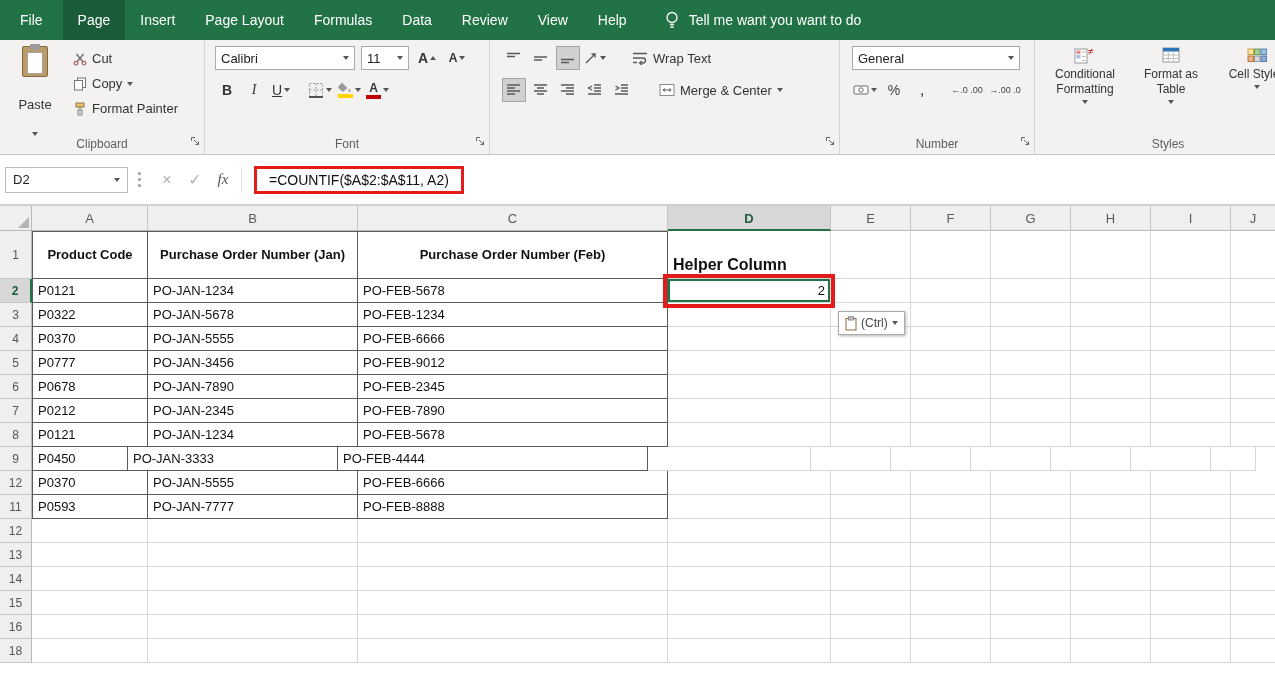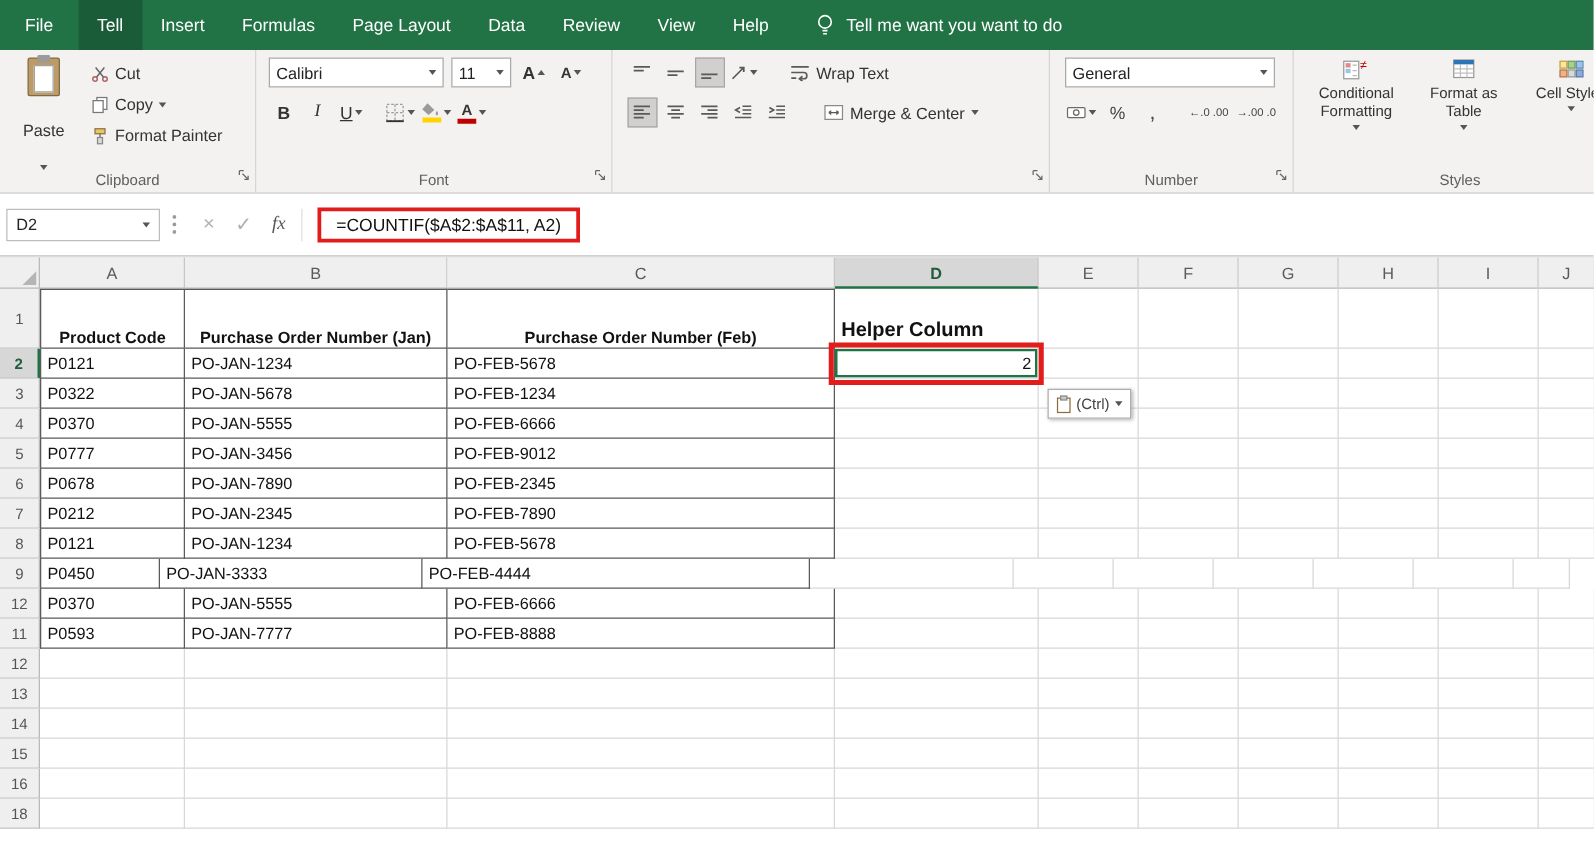--- a/index.html
+++ b/index.html
@@ -73,37 +73,37 @@
   .ch{flex:none;background:#efefef;border-right:1px solid #c6c6c6;border-bottom:1px solid #b9b9b9;text-align:center;font-size:13px;color:#5a5a5a;line-height:25px;cursor:pointer;}
   .ch.sel{background:#d7d7d7;color:#1f5c3d;border-bottom:2px solid #217346;font-weight:bold;}
   .grow{display:flex;height:24px;}
   .grow.r1{height:48px;}
   .rh{width:32px;flex:none;background:#efefef;border-right:1px solid #b9b9b9;border-bottom:1px solid #c6c6c6;font-size:12px;color:#555;display:flex;align-items:center;justify-content:center;cursor:pointer;}
   .rh.sel{background:#d7d7d7;color:#1f5c3d;border-right:2px solid #217346;font-weight:bold;}
   .cell{flex:none;border-right:1px solid #d8d8d8;border-bottom:1px solid #d8d8d8;font-size:13px;color:#111;padding:0 5px;display:flex;align-items:center;overflow:hidden;white-space:nowrap;cursor:cell;}
   .cell.tbl{border-right:1px solid #5a5a5a;border-bottom:1px solid #5a5a5a;}
   .cell.tbl-left{border-left:1px solid #5a5a5a;}
   .cell.tbl-top{border-top:1px solid #5a5a5a;}
-  .cell.thd{font-weight:bold;justify-content:center;text-align:center;white-space:normal;line-height:1.25;align-items:flex-end;}
+  .cell.thd{font-weight:bold;justify-content:center;text-align:center;white-space:normal;line-height:1.25;}
   .cell.dhdr{font-weight:bold;font-size:16px;align-items:flex-end;padding-bottom:4px;}
   .cell.selcell{position:relative;justify-content:flex-end;box-shadow:inset 0 0 0 2px #217346;overflow:visible;}
   .annot{position:absolute;top:-5px;left:-5px;right:-5px;bottom:-6px;border:4px solid #e21b1b;z-index:5;pointer-events:none;}
 
   
   .paste-opt{position:absolute;left:838px;top:311px;height:24px;background:#fff;border:1px solid #adadad;box-shadow:1px 1px 3px rgba(0,0,0,.3);display:flex;align-items:center;gap:4px;padding:0 6px;font-size:12px;color:#444;z-index:20;cursor:pointer;}
 </style>
 </head>
 <body>
 
 <div class="menubar">
   <div class="tab file">File</div>
-  <div class="tab active">Tell</div>
+  <div class="tab active">Page</div>
   <div class="tab">Insert</div>
+  <div class="tab">Page Layout</div>
   <div class="tab">Formulas</div>
-  <div class="tab">Page Layout</div>
   <div class="tab">Data</div>
   <div class="tab">Review</div>
   <div class="tab">View</div>
   <div class="tab">Help</div>
   <div class="tellme">
     <svg width="16" height="20" viewBox="0 0 16 20">
         <circle cx="8" cy="7.5" r="5" fill="none" stroke="#fff" stroke-width="1.3"></circle>
         <path d="M6 14.5 h4 M6.5 17 h3" stroke="#fff" stroke-width="1.3" fill="none"></path>
       </svg>
     <span>Tell me want you want to do</span>

